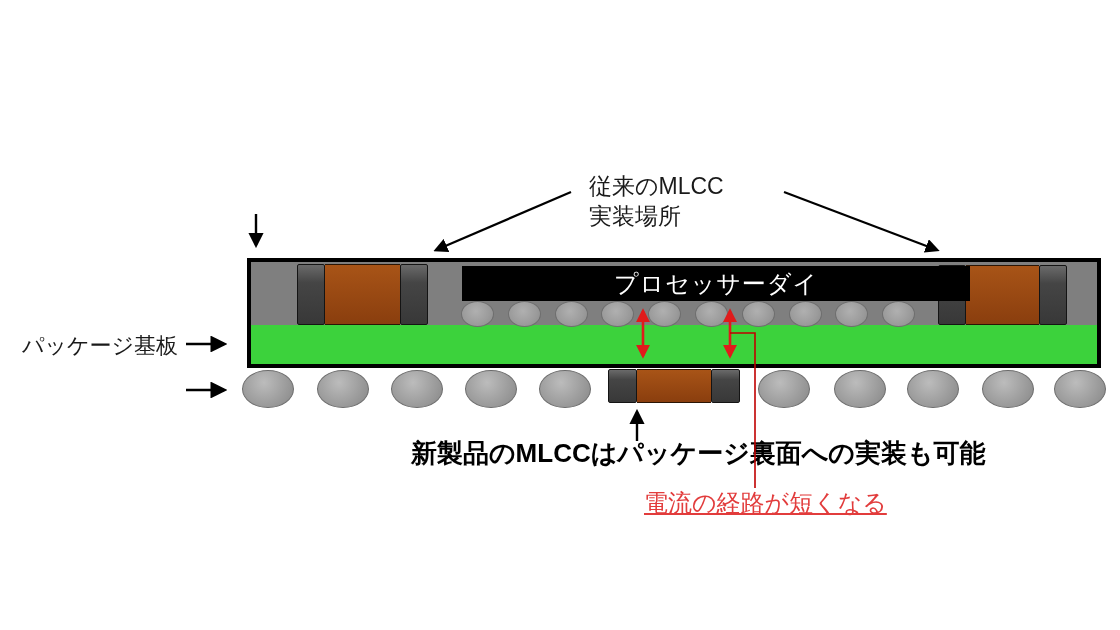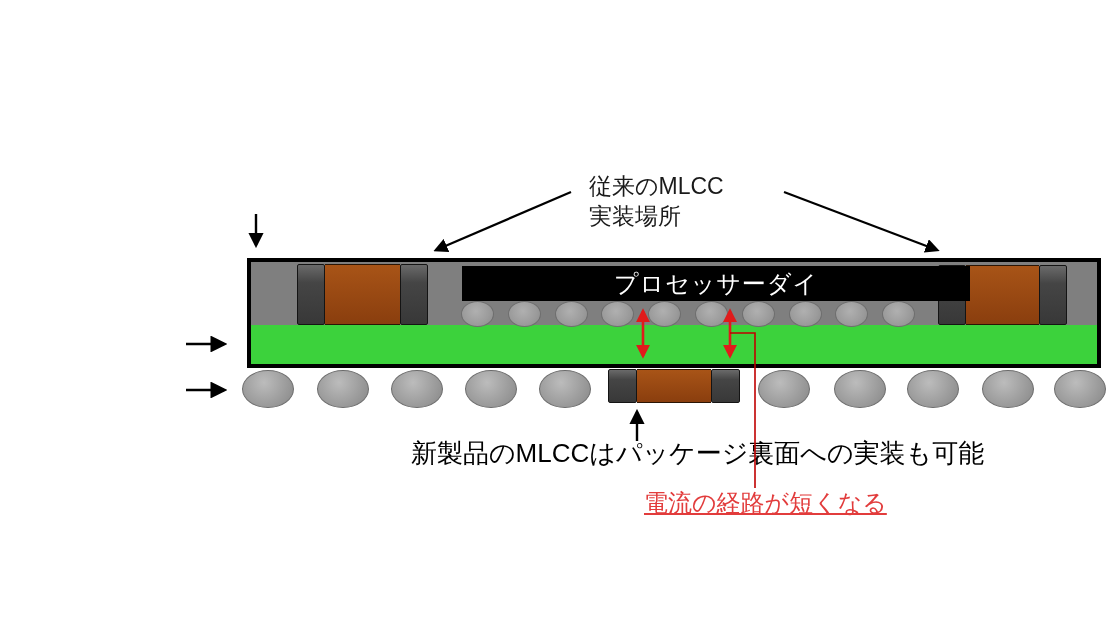--- a/index.html
+++ b/index.html
@@ -61,21 +61,21 @@
   .mlcc-left{left:297px;top:264px;width:131px;height:61px;}
   .mlcc-right{left:938px;top:265px;width:129px;height:60px;}
   .mlcc-bottom{left:608px;top:369px;width:132px;height:34px;}
   .mlcc-bottom .term{width:29px;}
   
   .lbl{white-space:nowrap;line-height:1.25;}
   .lbl-processor-ic{left:197px;top:182px;font-size:23px;}
   .lbl-conventional{left:589px;top:171px;font-size:23px;line-height:30px;white-space:pre-line;}
   .lbl-substrate{left:8px;top:332px;width:170px;text-align:right;font-size:22px;}
   .lbl-solder{left:8px;top:376px;width:170px;text-align:right;font-size:22px;}
-  .lbl-new-mlcc{left:411px;top:437px;font-size:26px;font-weight:normal;color:#000;}
+  .lbl-new-mlcc{left:411px;top:437px;font-size:26px;font-weight:bold;color:#000;}
   .lbl-current{left:644px;top:488px;font-size:24px;color:var(--redtext);text-decoration:underline;}
   
   #arrows{left:0;top:0;width:1120px;height:630px;pointer-events:none;}
 </style>
 </head>
 <body>
 
 <div id="canvas">
 
   <div class="abs package"></div>
@@ -124,20 +124,21 @@
 
   <div class="abs mlcc mlcc-bottom">
     <div class="term"></div>
     <div class="body"></div>
     <div class="term"></div>
   </div>
 
 
   <div class="abs lbl lbl-conventional"><span>従来のMLCC</span><br><span>実装場所</span></div>
 
+  <div class="abs lbl lbl-substrate">パッケージ基板</div>
 
 
   <div class="abs lbl lbl-new-mlcc">新製品のMLCCはパッケージ裏面への実装も可能</div>
 
   <div class="abs lbl lbl-current">電流の経路が短くなる</div>
 
   <svg id="arrows" class="abs" viewBox="0 0 1120 630" xmlns="http://www.w3.org/2000/svg">
     <defs>
       <marker id="ah-black" viewBox="0 0 10 10" refX="8" refY="5" markerWidth="6.5" markerHeight="6.5" orient="auto-start-reverse">
           <path d="M0,0 L10,5 L0,10 z" fill="#000"></path>

